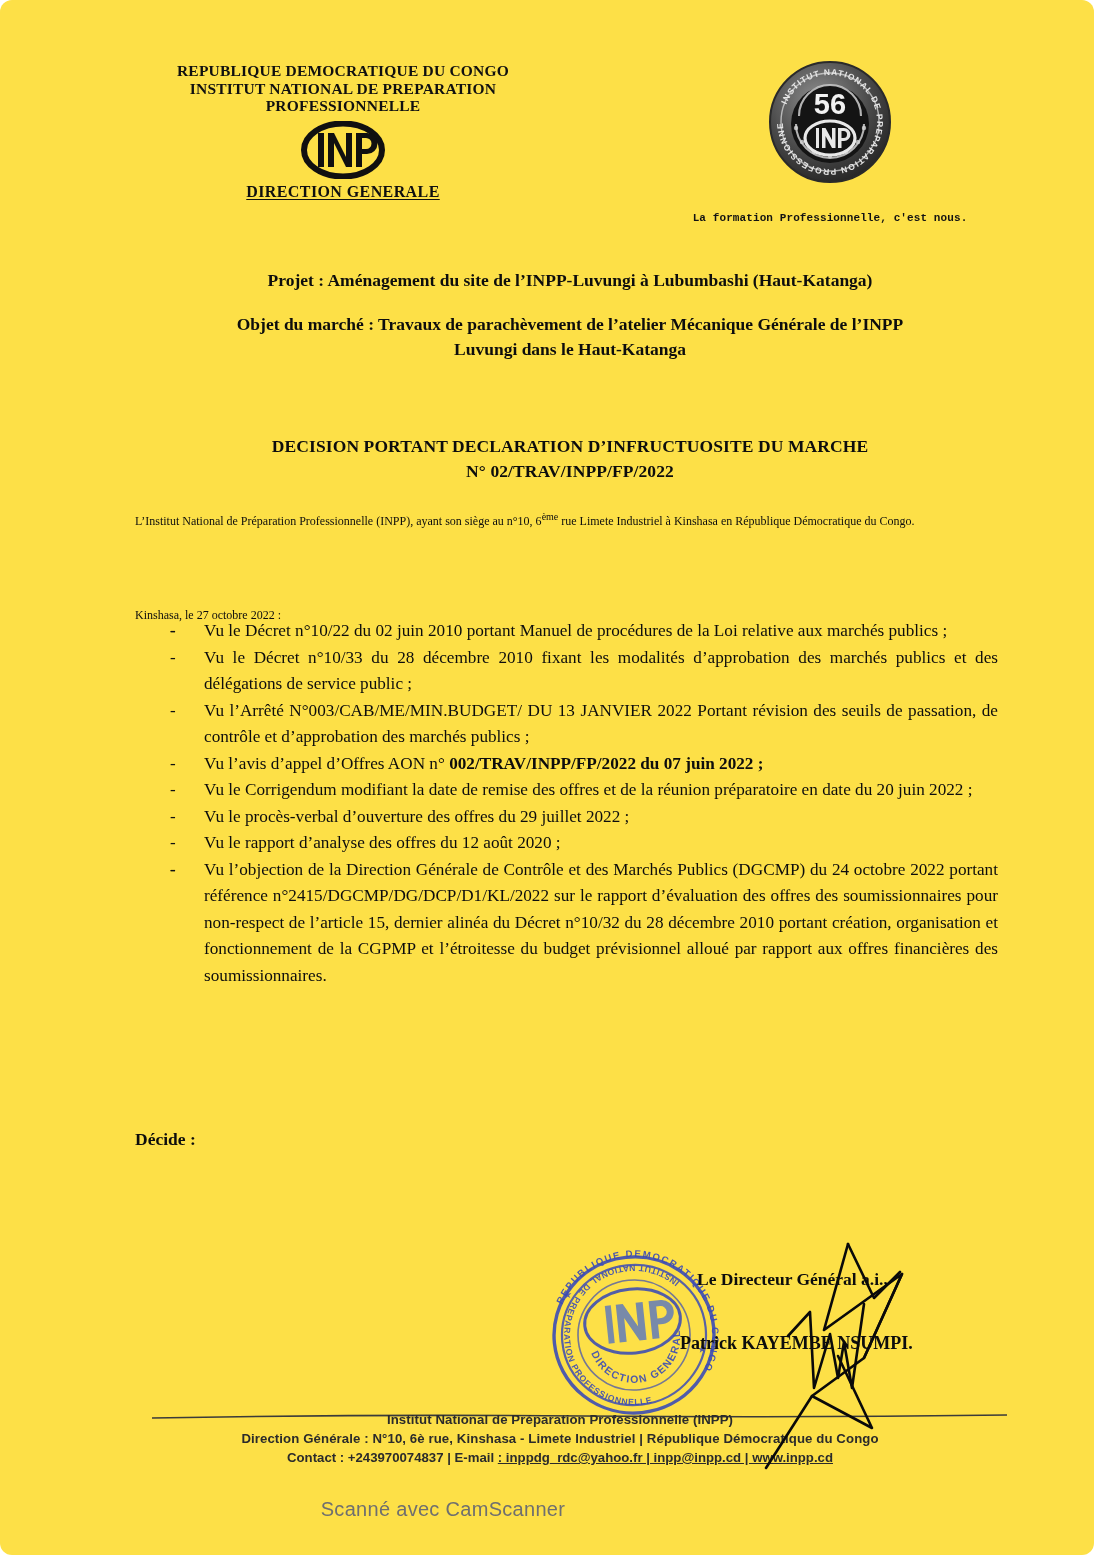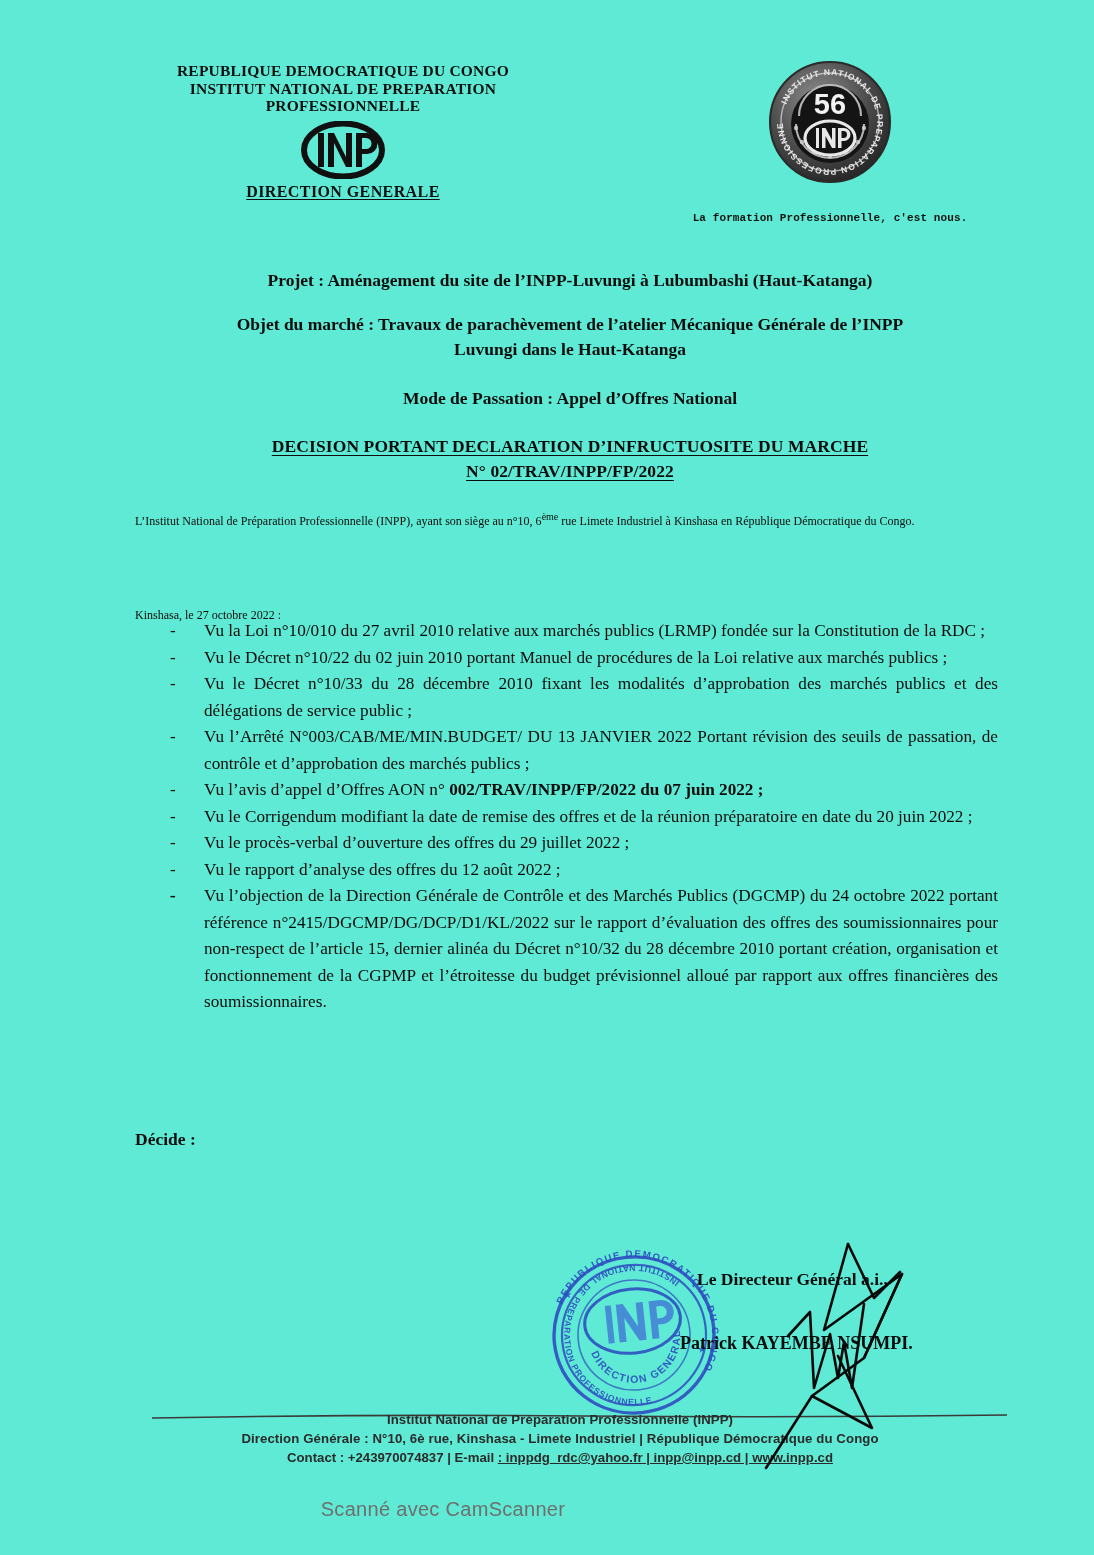--- a/index.html
+++ b/index.html
@@ -12,21 +12,22 @@
     height: 1555px;
     position: relative;
     font-family: "Liberation Serif", serif;
     color: #0b0b0b;
     overflow: hidden;
   }
 
   .page {
     position: absolute;
     inset: 0;
-    background: #5eead4;
+    background: #fde047;
+    border-radius: 12px;
   }
 
   
   .header {
     position: absolute;
     top: 62px;
     left: 0;
     width: 100%;
     height: 165px;
   }
@@ -107,21 +108,20 @@
     text-align: center;
   }
   .decision-line {
     font-weight: bold;
     font-size: 17.5px;
     line-height: 25px;
     letter-spacing: 0.1px;
     color: #0d0d0d;
   }
   .decision-line span {
-    text-decoration: underline;
     text-underline-offset: 2.5px;
   }
 
   
   .body-para {
     position: absolute;
     left: 135px;
     width: 862px;
     top: 503px;
     font-size: 12px;
@@ -332,44 +332,40 @@
 
   <div class="center-block proj">
     <div class="center-line">Projet : Aménagement du site de l’INPP-Luvungi à Lubumbashi (Haut-Katanga)</div>
   </div>
 
   <div class="center-block objet">
     <div class="center-line">Objet du marché : Travaux de parachèvement de l’atelier Mécanique Générale de l’INPP</div>
     <div class="center-line">Luvungi dans le Haut-Katanga</div>
   </div>
 
-  <div class="center-block mode">
-    <div class="center-line">Mode de Passation : Appel d’Offres National</div>
-  </div>
 
   <div class="decision">
     <div class="decision-line">
       <span>DECISION PORTANT DECLARATION D’INFRUCTUOSITE DU MARCHE</span>
     </div>
     <div class="decision-line">
       <span>N° 02/TRAV/INPP/FP/2022</span>
     </div>
   </div>
 
   <div class="body-para">
     <span>L’Institut National de Préparation Professionnelle (INPP), ayant son siège au n°10, 6</span><sup>ème</sup><span> rue Limete Industriel à Kinshasa en République Démocratique du Congo.</span>
   </div>
 
   <div class="date-line">Kinshasa, le 27 octobre 2022 :</div>
 
   <div class="vu-list">
 
     <div class="vu-item">
       <span class="dash">-</span>
-      <span>Vu la Loi n°10/010 du  27 avril 2010 relative aux marchés publics (LRMP) fondée sur la Constitution de la RDC ;</span>
     </div>
 
     <div class="vu-item">
       <span class="dash">-</span>
       <span>Vu le Décret n°10/22 du 02 juin 2010 portant Manuel de procédures de la Loi relative aux marchés publics ;</span>
     </div>
 
     <div class="vu-item">
       <span class="dash">-</span>
       <span>Vu le Décret n°10/33 du 28 décembre 2010 fixant les modalités d’approbation des marchés publics et des délégations de service public ;</span>
@@ -390,21 +386,21 @@
       <span>Vu le Corrigendum modifiant la date de remise des offres et de la réunion préparatoire en date du 20 juin 2022 ;</span>
     </div>
 
     <div class="vu-item">
       <span class="dash">-</span>
       <span>Vu le procès-verbal d’ouverture des offres du 29 juillet 2022 ;</span>
     </div>
 
     <div class="vu-item">
       <span class="dash">-</span>
-      <span>Vu le rapport d’analyse des offres du 12 août 2022 ;</span>
+      <span>Vu le rapport d’analyse des offres du 12 août 2020 ;</span>
     </div>
 
     <div class="vu-item">
       <span class="dash">-</span>
     </div>
 
     <div class="vu-item">
       <span class="dash">-</span>
       <span>Vu l’objection de la Direction Générale de Contrôle et des Marchés Publics (DGCMP) du 24 octobre 2022 portant référence n°2415/DGCMP/DG/DCP/D1/KL/2022 sur le rapport d’évaluation des offres des soumissionnaires pour non-respect de l’article 15, dernier alinéa du Décret n°10/32 du 28 décembre 2010 portant création, organisation et fonctionnement de la CGPMP et l’étroitesse du budget prévisionnel alloué par rapport aux offres financières des soumissionnaires.</span>
     </div>

